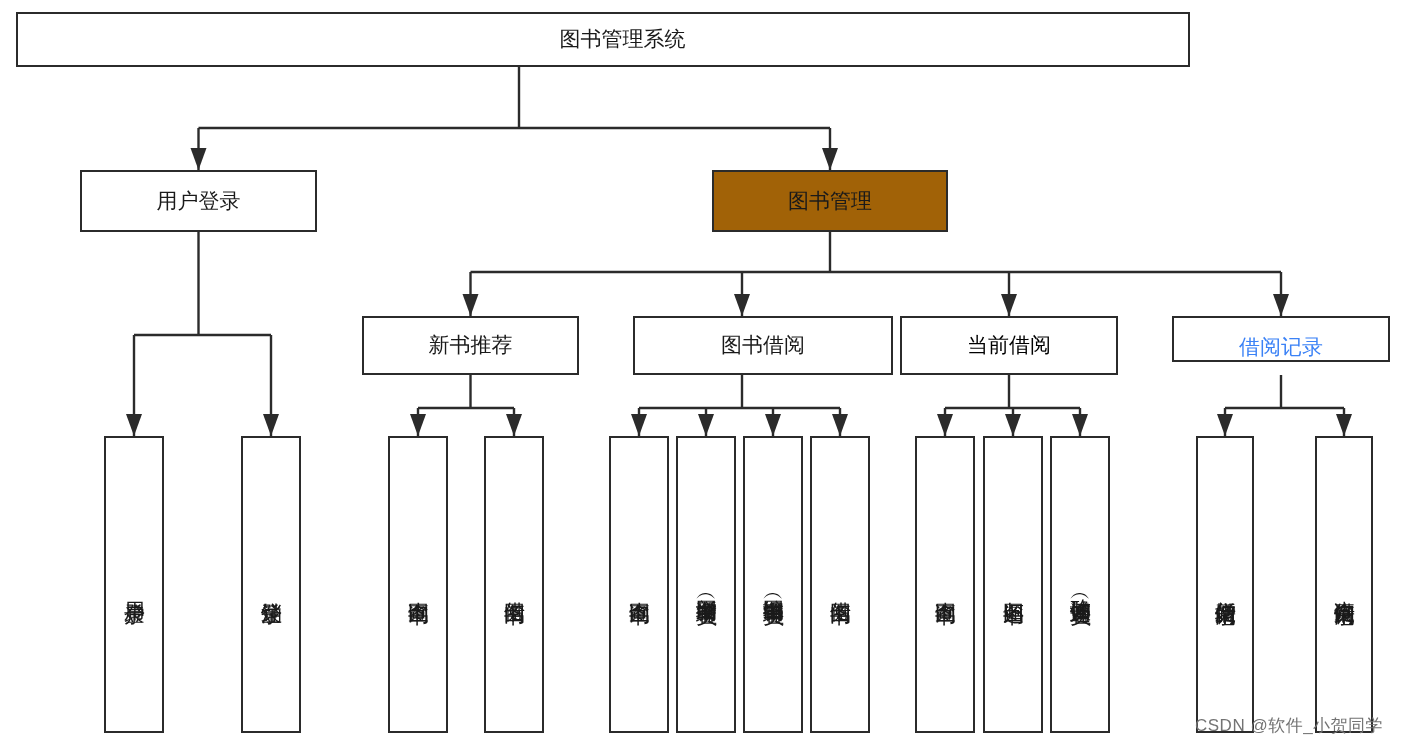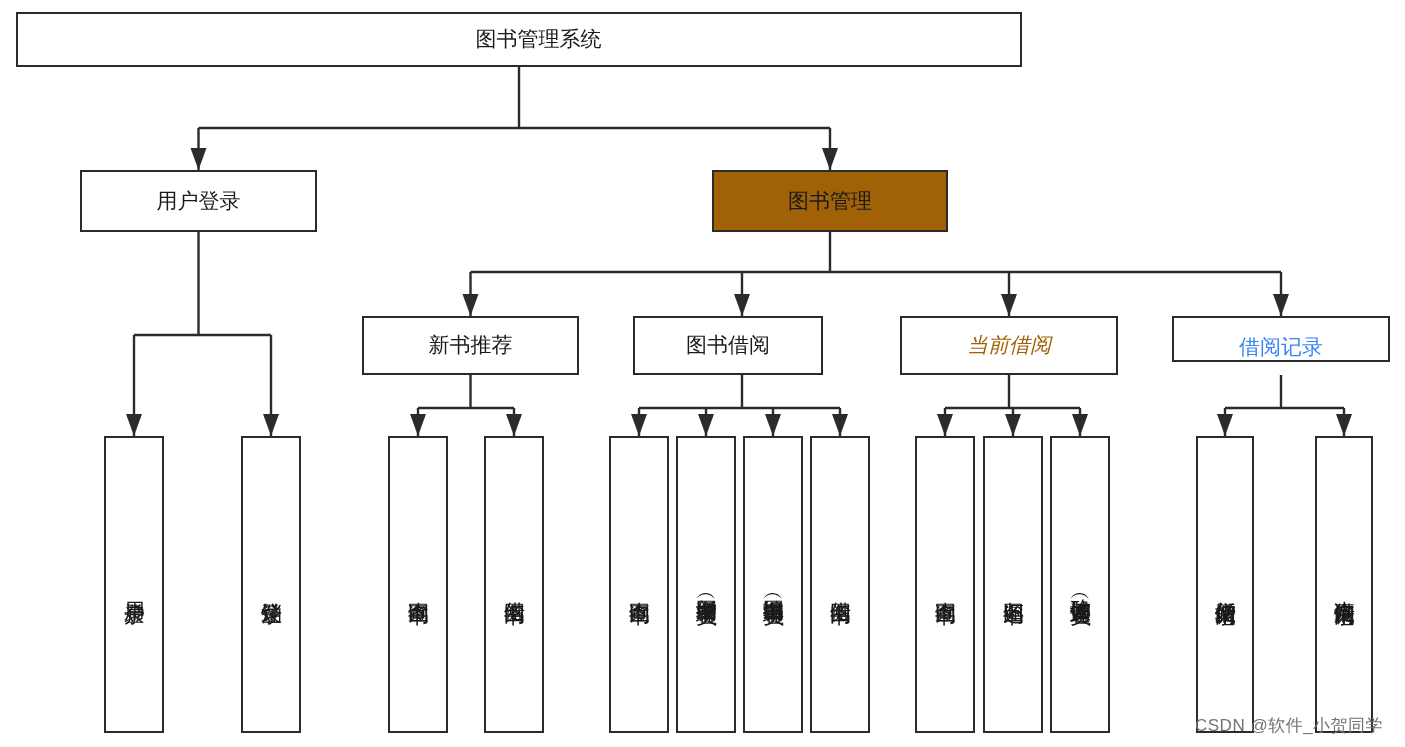--- a/index.html
+++ b/index.html
@@ -111,36 +111,36 @@
       <line x1="1080" y1="408" x2="1080" y2="436" stroke="#2b2b2b" stroke-width="2.4"></line>
       <polygon points="1072,414 1088,414 1080,436" fill="#2b2b2b"></polygon>
       <line x1="1281" y1="375" x2="1281" y2="408" stroke="#2b2b2b" stroke-width="2.4"></line>
       <line x1="1225" y1="408" x2="1344" y2="408" stroke="#2b2b2b" stroke-width="2.4"></line>
       <line x1="1225" y1="408" x2="1225" y2="436" stroke="#2b2b2b" stroke-width="2.4"></line>
       <polygon points="1217,414 1233,414 1225,436" fill="#2b2b2b"></polygon>
       <line x1="1344" y1="408" x2="1344" y2="436" stroke="#2b2b2b" stroke-width="2.4"></line>
       <polygon points="1336,414 1352,414 1344,436" fill="#2b2b2b"></polygon>
     </svg>
   <div id="nodes">
-      <div class="node horiz" style="left: 16px; top: 12px; width: 1006px; height: 55px; border-color: rgb(43, 43, 43); background: rgb(255, 255, 255); color: rgb(26, 26, 26); padding-left: 39px;">
+      <div class="node horiz" style="left: 16px; top: 12px; width: 1174px; height: 55px; border-color: rgb(43, 43, 43); background: rgb(255, 255, 255); color: rgb(26, 26, 26); padding-left: 39px;">
         <span class="label">图书管理系统</span>
       </div>
       <div class="node horiz" style="left: 80px; top: 170px; width: 237px; height: 62px; border-color: rgb(43, 43, 43); background: rgb(255, 255, 255); color: rgb(26, 26, 26);">
         <span class="label">用户登录</span>
       </div>
       <div class="node horiz" style="left: 712px; top: 170px; width: 236px; height: 62px; border-color: rgb(43, 43, 43); background: #a16207; color: rgb(26, 26, 26);">
         <span class="label">图书管理</span>
       </div>
       <div class="node horiz" style="left: 362px; top: 316px; width: 217px; height: 59px; border-color: rgb(43, 43, 43); background: rgb(255, 255, 255); color: rgb(26, 26, 26);">
         <span class="label">新书推荐</span>
       </div>
-      <div class="node horiz" style="left: 633px; top: 316px; width: 190px; height: 59px; border-color: rgb(43, 43, 43); background: rgb(255, 255, 255); color: rgb(26, 26, 26);">
+      <div class="node horiz" style="left: 633px; top: 316px; width: 260px; height: 59px; border-color: rgb(43, 43, 43); background: rgb(255, 255, 255); color: rgb(26, 26, 26);">
         <span class="label">图书借阅</span>
       </div>
-      <div class="node horiz" style="left: 900px; top: 316px; width: 218px; height: 59px; border-color: rgb(43, 43, 43); background: rgb(255, 255, 255); color: #a16207; font-style: italic;">
+      <div class="node horiz" style="left: 900px; top: 316px; width: 218px; height: 59px; border-color: rgb(43, 43, 43); background: rgb(255, 255, 255); color: #000000;">
         <span class="label">当前借阅</span>
       </div>
       <div class="node horiz" style="left: 1172px; top: 316px; width: 218px; height: 46px; border-color: rgb(43, 43, 43); background: rgb(255, 255, 255); color: #3b82f6; align-items: flex-end;">
         <span class="label">借阅记录</span>
       </div>
       <div class="node vert" style="left: 104px; top: 436px; width: 60px; height: 297px; border-color: rgb(43, 43, 43); background: rgb(255, 255, 255); color: rgb(26, 26, 26);">
         <span class="label">用户登录</span>
       </div>
       <div class="node vert" style="left: 241px; top: 436px; width: 60px; height: 297px; border-color: rgb(43, 43, 43); background: rgb(255, 255, 255); color: rgb(26, 26, 26);">
         <span class="label">注销登录</span>

